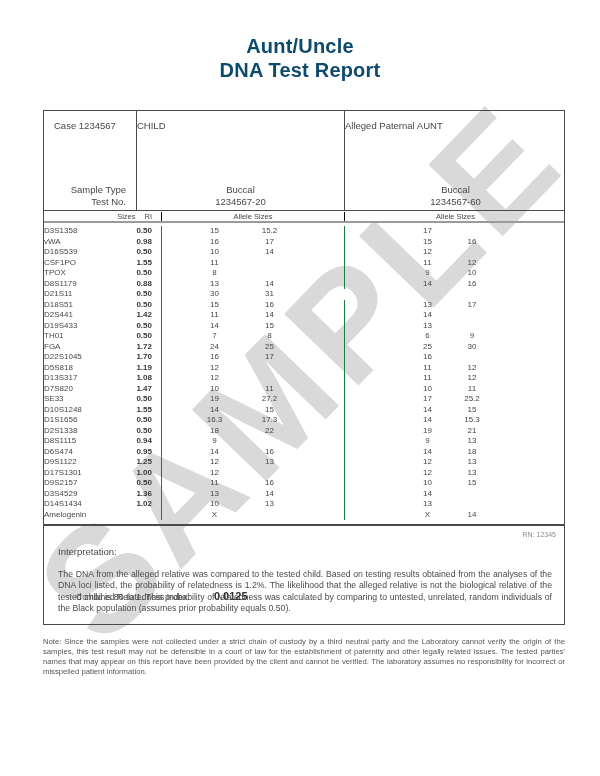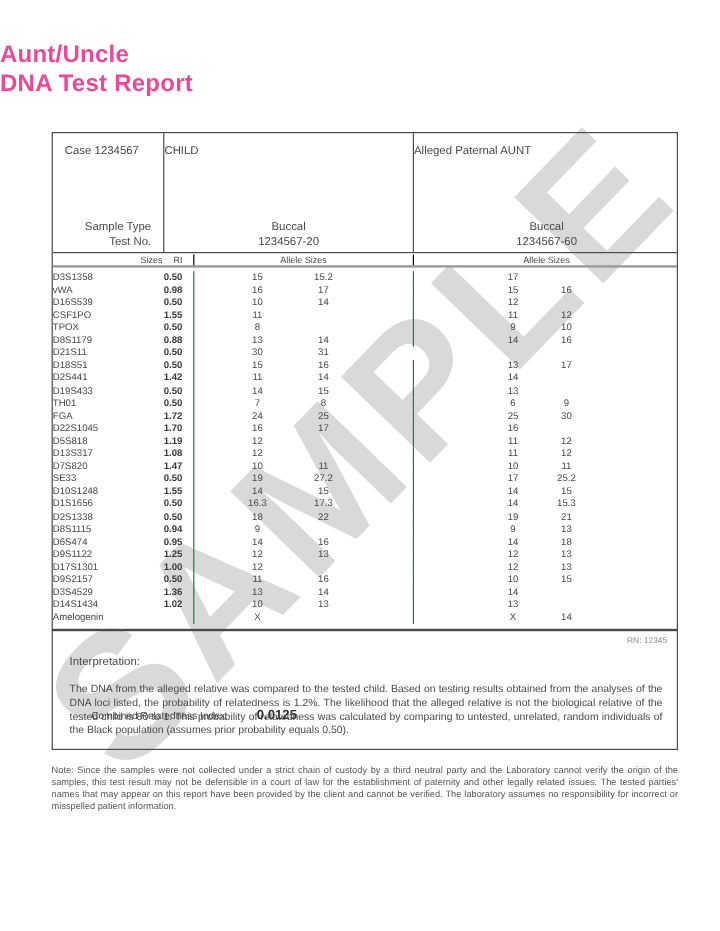--- a/index.html
+++ b/index.html
@@ -12,22 +12,22 @@
   
   .watermark {
     position: absolute; left: 50%; top: 372px; z-index: 0;
     transform: translate(-50%, -50%) rotate(-46deg);
     font-size: 150px; font-weight: 700; letter-spacing: 8px;
     color: #d9d9d9; white-space: nowrap; user-select: none;
   }
   
   .title {
     position: absolute; left: 0; top: 34px; width: 600px; z-index: 1;
-    font-weight: 700; font-size: 20px; line-height: 24px;
-    color: #ec4899; letter-spacing: 0.2px;
+    text-align: center; font-weight: 700; font-size: 20px; line-height: 24px;
+    color: #0c4a6e; letter-spacing: 0.2px;
   }
   
   .report-table {
     position: absolute; left: 43px; top: 110px; width: 522px; z-index: 1;
     border: 1.5px solid #4a4a4a;
   }
   .thead { display: grid; grid-template-columns: 92px 208px 222px; height: 99px; }
   .thead > div { position: relative; }
   .thead > div + div { border-left: 1px solid #4a4a4a; }
   .case-cell { font-size: 9.5px; }

